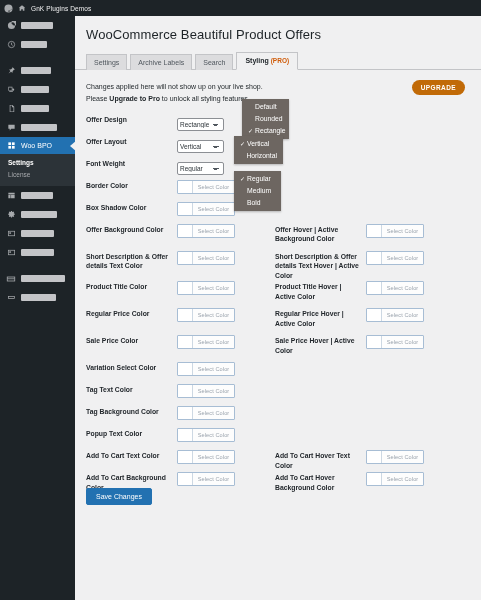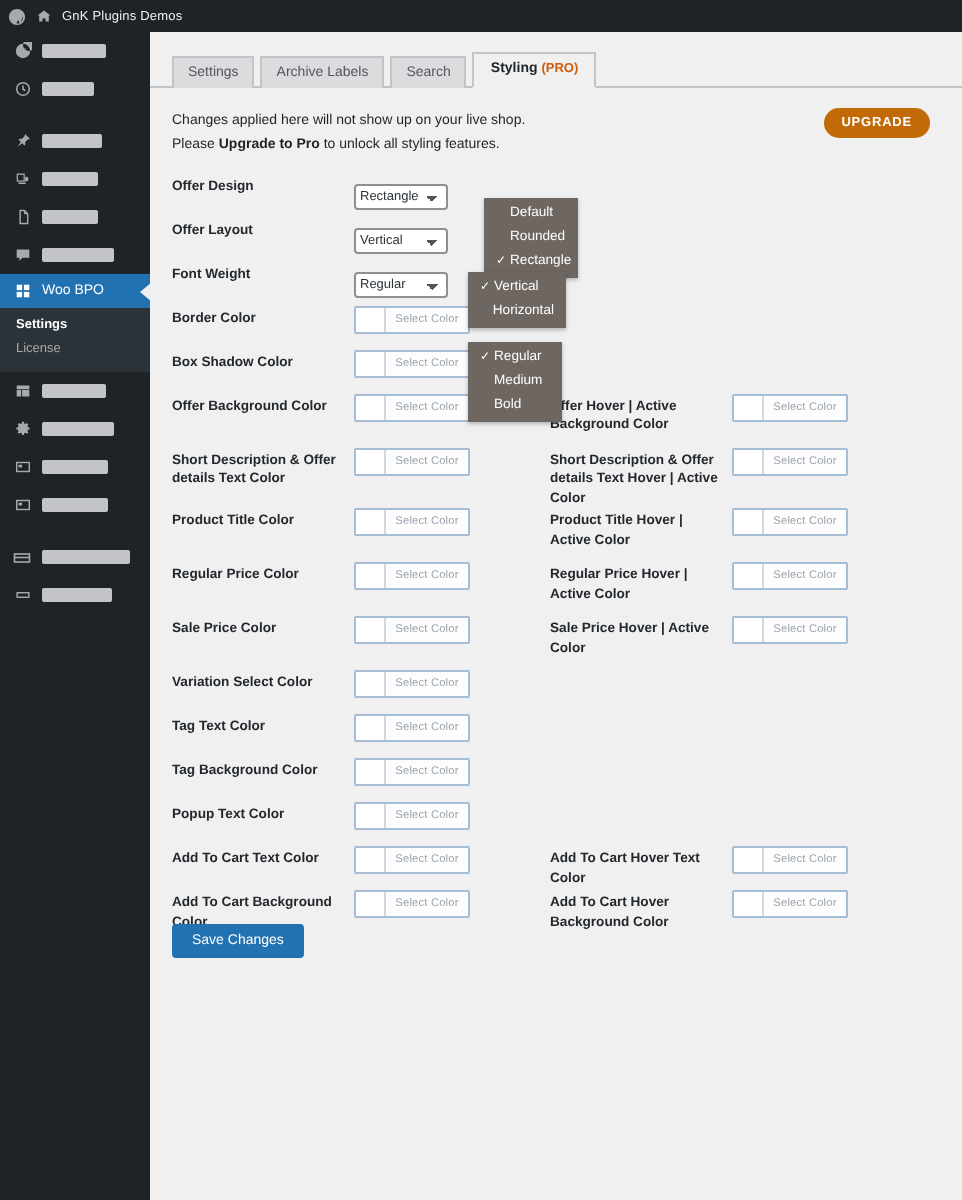--- a/index.html
+++ b/index.html
@@ -306,20 +306,21 @@
         <svg width="9" height="9" viewBox="0 0 20 20" fill="none" stroke="currentColor" stroke-width="1.6">
             <rect x="3.5" y="7.5" width="13" height="5"></rect>
           </svg>
       </span>
       <span class="sb-bar" style="width:35px"></span>
     </div>
   </div>
 
   <div class="content">
 
+    <div class="page-title">WooCommerce Beautiful Product Offers</div>
 
     <div class="tabs">
       <div class="tab">Settings</div>
       <div class="tab">Archive Labels</div>
       <div class="tab">Search</div>
       <div class="tab active">
         <span>Styling</span>
         <span class="pro-badge">(PRO)</span>
       </div>
     </div>

